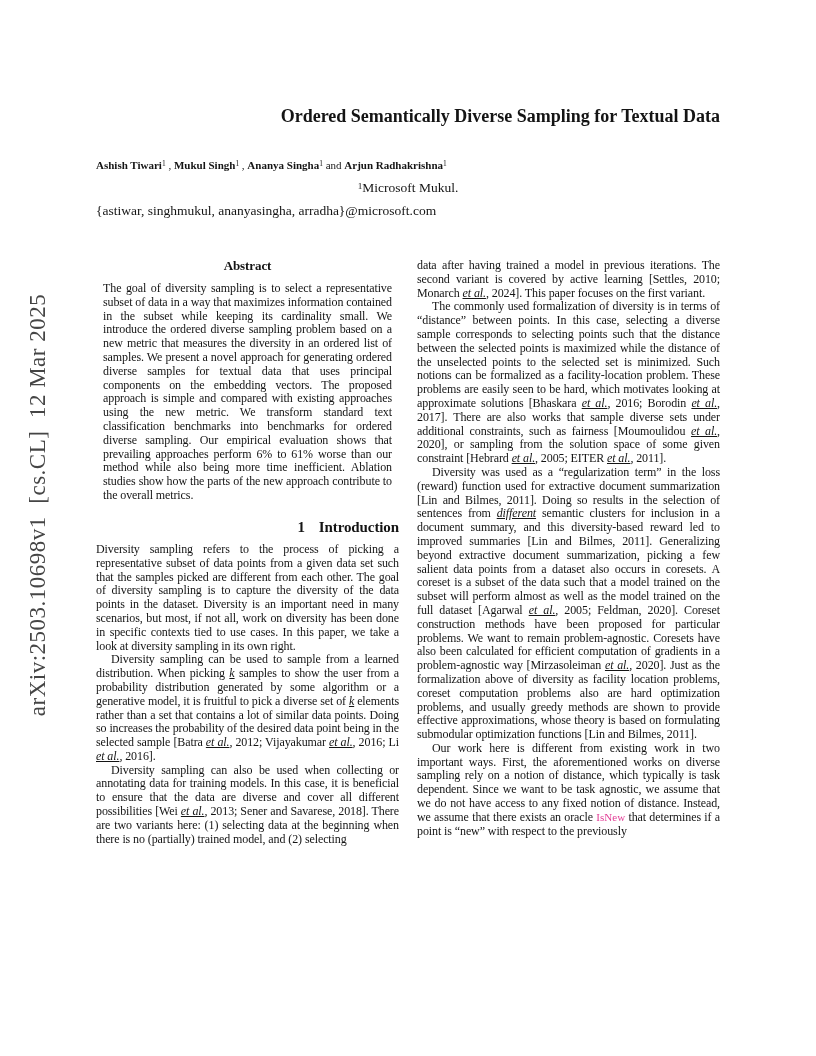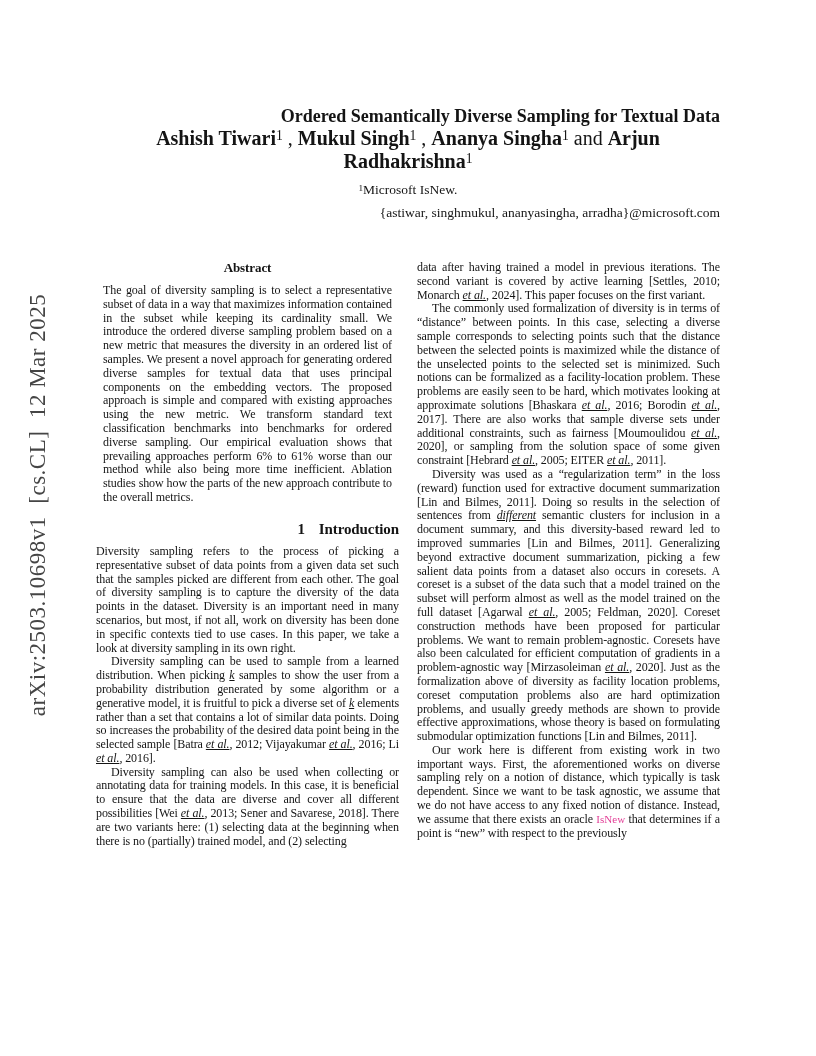--- a/index.html
+++ b/index.html
@@ -24,23 +24,23 @@
     position: absolute;
     left: 96px; top: 0;
     width: 624px;
   }
   .title {
     margin: 106px 0 0 0;
     text-align: right;
     font-size: 18px;
     font-weight: bold;
   }
-  .authors { text-align: center; font-size: 20px; }
+  .authors { margin-top: 32px; text-align: left; font-size: 11px; }
   .affiliation { margin-top: 9px; text-align: center; font-size: 13.5px; }
-  .emails { margin-top: 7px; text-align: right; font-size: 13.5px; }
+  .emails { margin-top: 7px; text-align: left; font-size: 13.5px; }
   .columns {
     margin-top: 40px;
     display: flex;
     gap: 18px;
     align-items: flex-start;
   }
   .column {
     flex: 1 1 0;
     font-size: 12px;
     line-height: 1.15;
@@ -79,21 +79,21 @@
 <div class="page">
 
   <div class="arxiv-banner">arXiv:2503.10698v1  [cs.CL]  12 Mar 2025</div>
 
   <div class="content">
 
     <h1 class="title">Ordered Semantically Diverse Sampling for Textual Data</h1>
 
     <div class="authors"><span class="seg-b">Ashish Tiwari</span><span class="seg-sup">1</span><span> , </span><span class="seg-b">Mukul Singh</span><span class="seg-sup">1</span><span> , </span><span class="seg-b">Ananya Singha</span><span class="seg-sup">1</span><span> and </span><span class="seg-b">Arjun Radhakrishna</span><span class="seg-sup">1</span></div>
 
-    <div class="affiliation"><span class="seg-sup">1</span><span>Microsoft IsNew.</span></div>
+    <div class="affiliation"><span class="seg-sup">1</span><span>Microsoft Mukul.</span></div>
 
     <div class="emails">{astiwar, singhmukul, ananyasingha, arradha}@microsoft.com</div>
 
     <div class="columns">
 
       <div class="column">
         <h2 class="abstract-heading">Abstract</h2>
         <div class="abstract-body">The goal of diversity sampling is to select a representative subset of data in a way that maximizes information contained in the subset while keeping its cardinality small. We introduce the ordered diverse sampling problem based on a new metric that measures the diversity in an ordered list of samples. We present a novel approach for generating ordered diverse samples for textual data that uses principal components on the embedding vectors. The proposed approach is simple and compared with existing approaches using the new metric. We transform standard text classification benchmarks into benchmarks for ordered diverse sampling. Our empirical evaluation shows that prevailing approaches perform 6% to 61% worse than our method while also being more time inefficient. Ablation studies show how the parts of the new approach contribute to the overall metrics.</div>
 
         <h2 class="section-heading">

